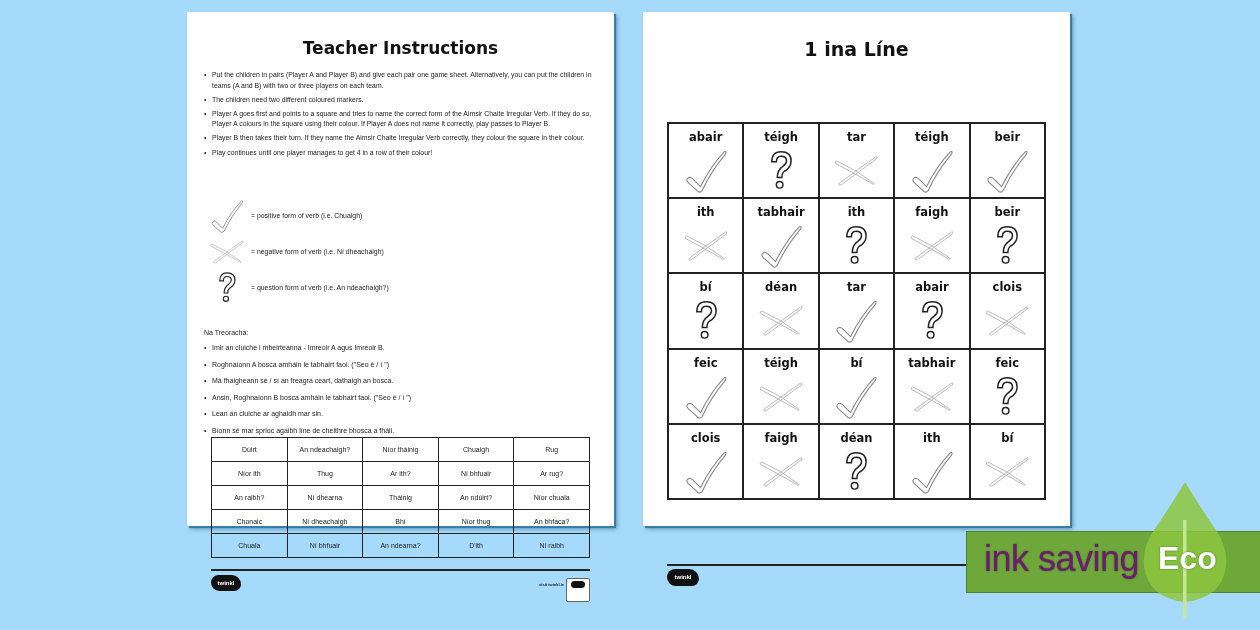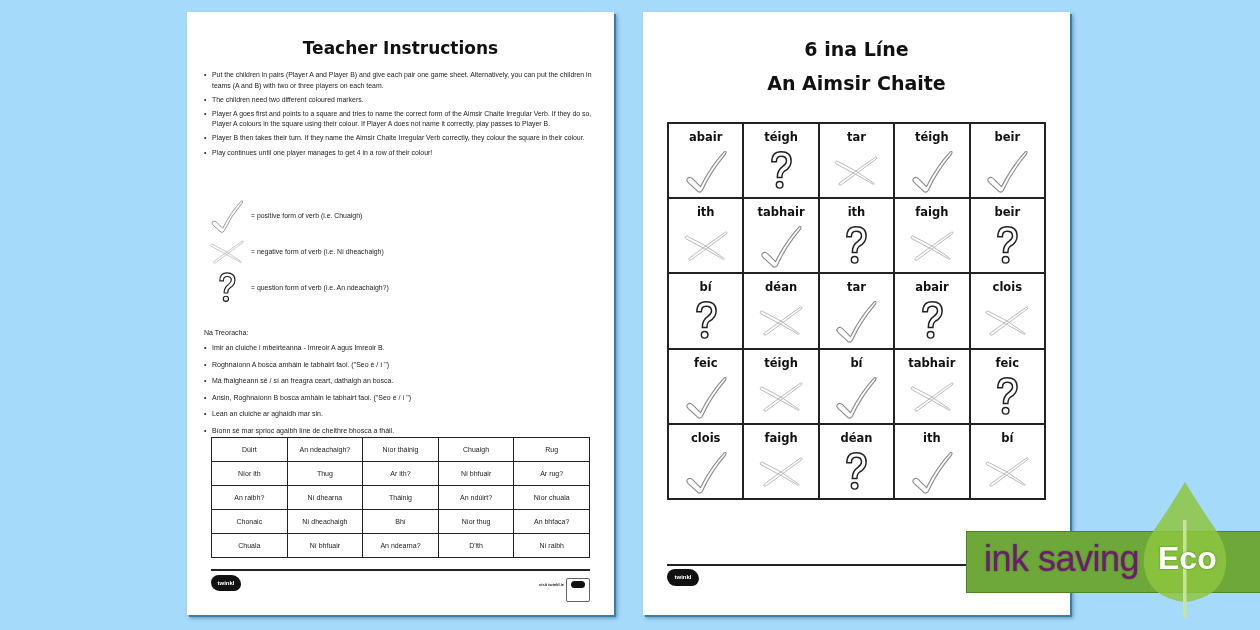--- a/index.html
+++ b/index.html
@@ -2,21 +2,21 @@
 <html><head>
 <meta charset="utf-8">
 <style>
   html, body { margin:0; padding:0; }
   body {
     width:1260px; height:630px; overflow:hidden; position:relative;
     background:#a6dafb;
     font-family:"Liberation Sans", sans-serif;
   }
   .page {
-    position:absolute; top:12px; height:603px; background:#fff;
+    position:absolute; top:12px; height:514px; background:#fff;
     box-shadow: 2px 2px 0 #3a7ea6, 3px 3px 4px rgba(20,70,110,0.5);
   }
   #page-left { left:187px; width:427px; }
   #page-right { left:643px; width:427px; }
 
   
   .tl-title {
     position:absolute; top:26px; left:0; right:0; text-align:center;
     font-family:"DejaVu Sans", sans-serif; font-weight:bold; font-size:17px; color:#111;
   }
@@ -181,22 +181,21 @@
         </tr>
       </tbody>
   </table>
   <div class="l-foot-line"></div>
   <div class="twinkl-logo">twinkl</div>
   <div class="visit">visit twinkl.ie</div>
   <div class="badge"></div>
 </div>
 
 <div class="page" id="page-right">
-  <div class="rt-title" id="rt-title-1">6 ina Líne</div>
-  <div class="rt-title" id="rt-title-2">An Aimsir Chaite</div>
+  <div class="rt-title" id="rt-title-1">1 ina Líne</div>
   <div class="grid" id="game-grid">
       <div class="cell">
         <div class="cell-word">abair</div>
         <svg class="cell-icon">
           <use href="#sym-tick"></use>
         </svg>
       </div>
       <div class="cell">
         <div class="cell-word">téigh</div>
         <svg class="cell-icon">

